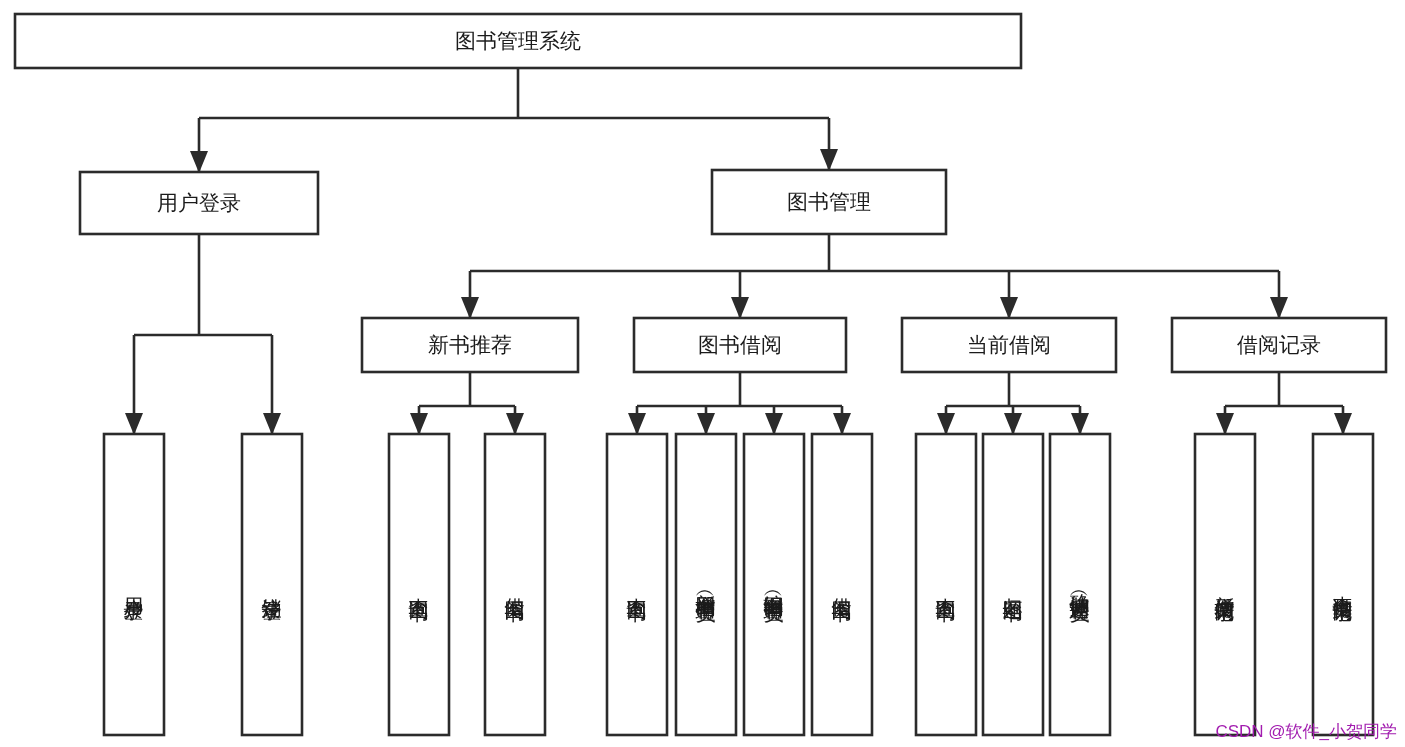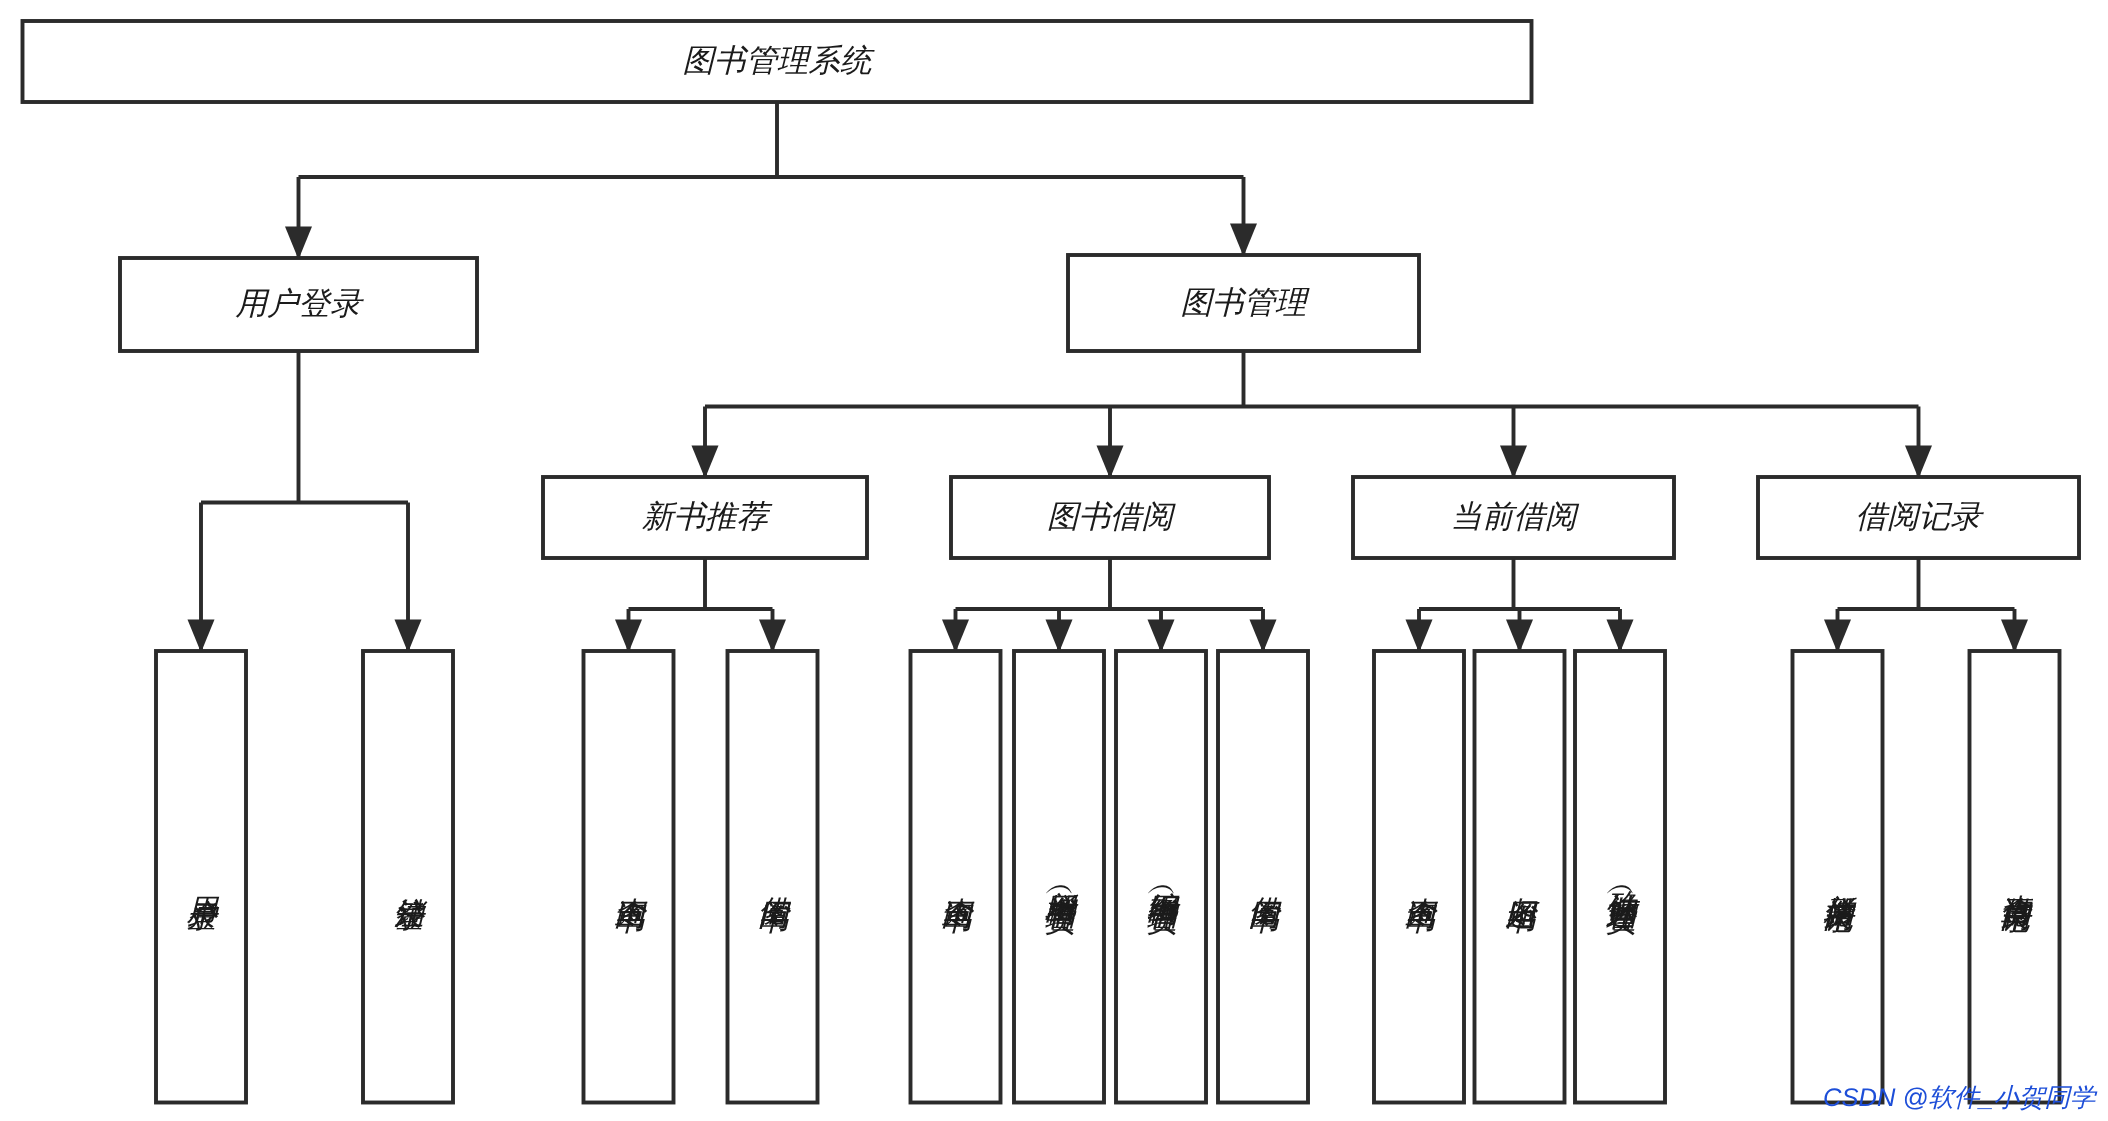--- a/index.html
+++ b/index.html
@@ -11,21 +11,20 @@
     width: 1405px;
     height: 747px;
     font-family: "Liberation Sans", "DejaVu Sans", sans-serif;
     overflow: hidden;
   }
   #diagram-root {
     position: relative;
     width: 1405px;
     height: 747px;
     background: #ffffff;
-    font-style: italic;
   }
   svg#flow {
     position: absolute;
     left: 0;
     top: 0;
     width: 1405px;
     height: 747px;
   }
   .box-rect {
     fill: #ffffff;
@@ -66,21 +65,21 @@
     letter-spacing: 1.5px;
     white-space: nowrap;
     text-align: center;
   }
   .watermark {
     position: absolute;
     right: 8px;
     bottom: 4px;
     font-family: "Liberation Sans", "DejaVu Sans", sans-serif;
     font-size: 17px;
-    color: #1d4ed8;
+    color: #a21caf;
     white-space: nowrap;
   }
 </style>
 </head>
 <body>
 
 <div id="diagram-root">
 
   <svg id="flow" viewBox="0 0 1405 747">
     <g id="connectors">

